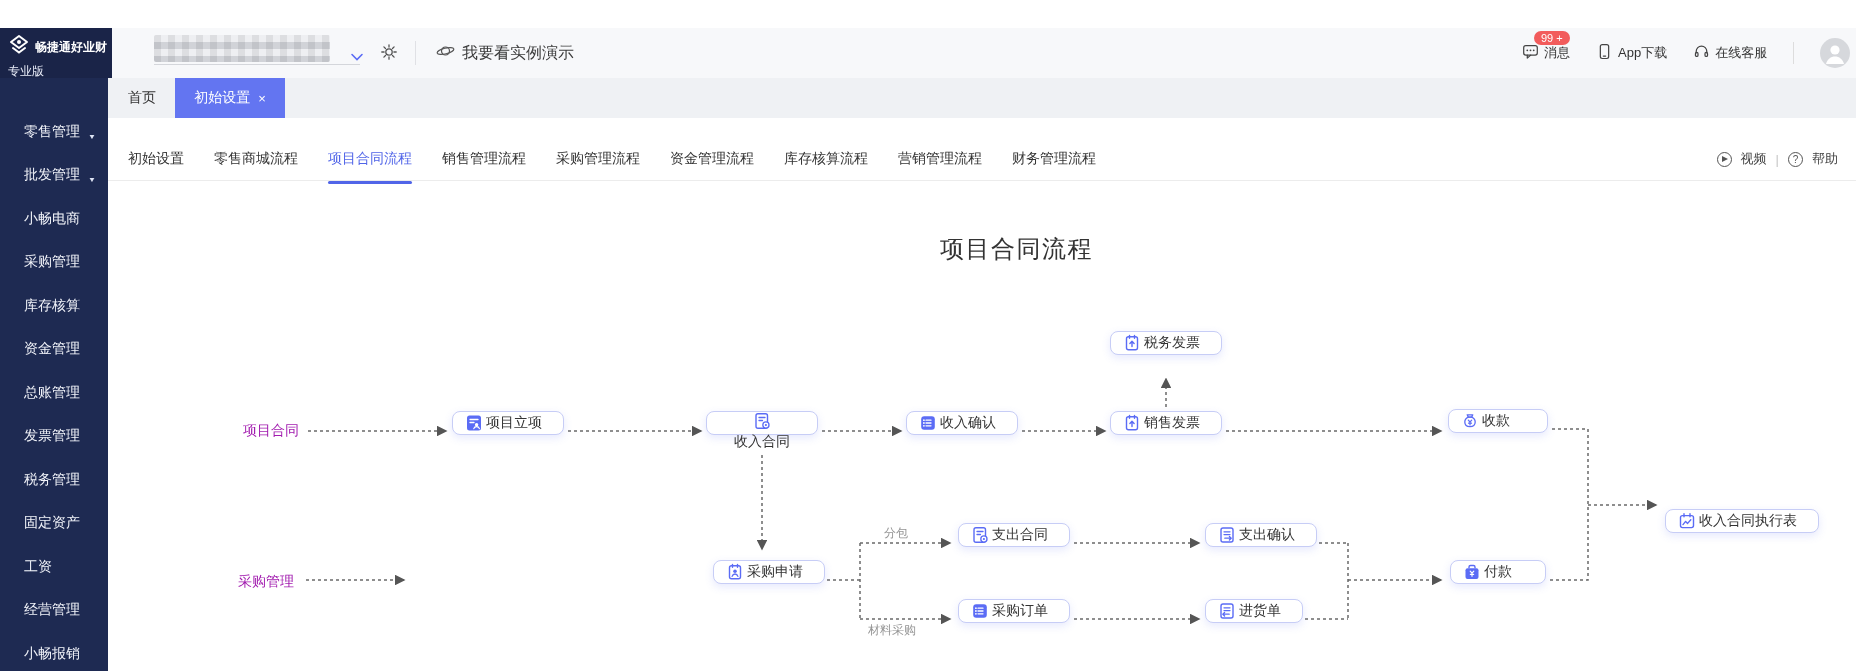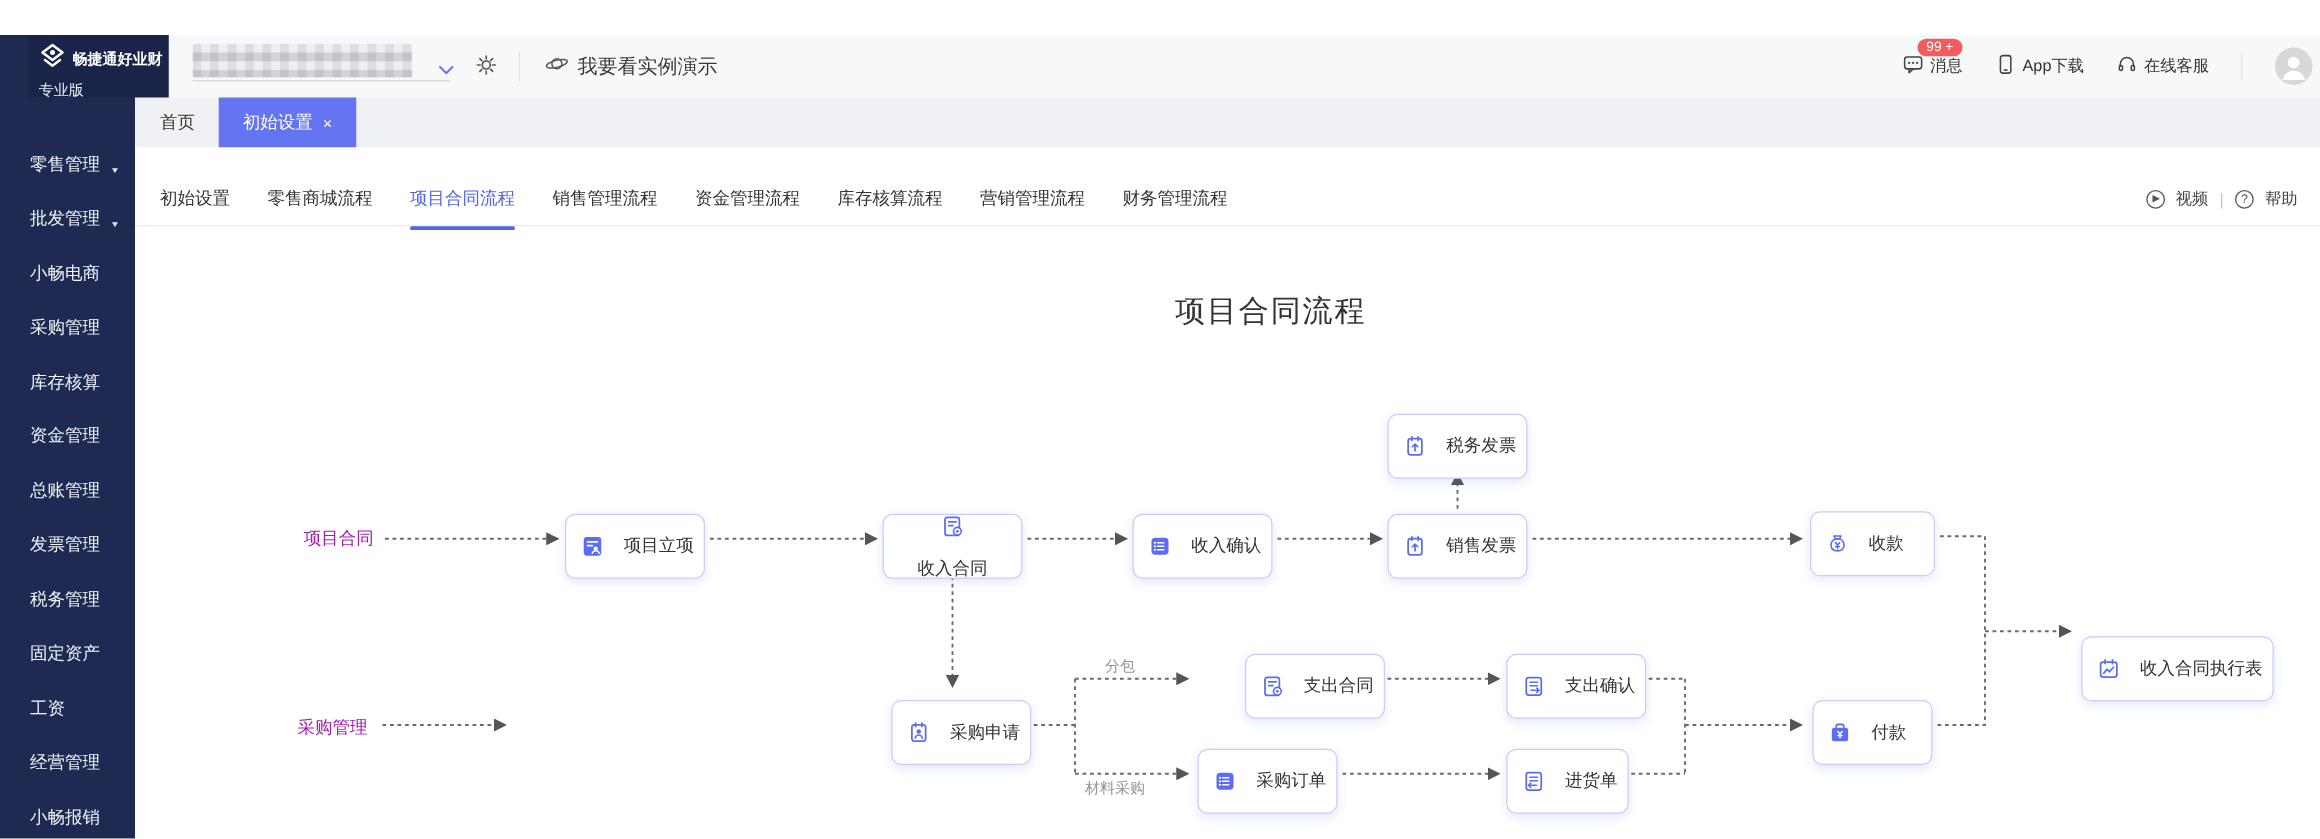--- a/index.html
+++ b/index.html
@@ -2,21 +2,21 @@
 <html><head>
 <meta charset="utf-8">
 <style>
   html,body{margin:0;padding:0;background:#fff;}
   .app{position:relative;width:1856px;height:671px;overflow:hidden;background:#fff;
        font-family:"Liberation Sans",sans-serif;color:#333;}
 
   
   .sidebar{position:absolute;left:0;top:28px;bottom:0;width:108px;background:#1e2a52;z-index:3;}
   .brand{position:absolute;left:0;top:28px;width:112px;height:50px;background:#1a2448;z-index:4;
-         padding:6px 8px;box-sizing:border-box;margin-left:23px;}
+         padding:6px 8px;box-sizing:border-box;}
   .brand-row{display:flex;align-items:center;gap:5px;}
   .brand-name{color:#fff;font-size:12px;font-weight:bold;white-space:nowrap;}
   .brand-edition{color:#e8ecf8;font-size:12px;margin-top:3px;}
   .side-list{position:absolute;left:0;top:69px;width:100%;}
   .side-item{height:43.5px;display:flex;align-items:flex-end;padding-left:24px;color:#f2f4fa;
              font-size:14px;cursor:pointer;white-space:nowrap;}
   .side-caret{font-size:8px;margin-left:8px;color:#dfe5f5;transform:scaleY(.85);}
 
   
   .top-strip{position:absolute;left:0;top:0;width:100%;height:28px;background:#fff;}
@@ -59,22 +59,22 @@
                font-size:13px;color:#444;padding-top:10px;}
   .circle-ic{width:15px;height:15px;border:1px solid #555;border-radius:50%;display:inline-flex;
              align-items:center;justify-content:center;font-size:10px;color:#555;box-sizing:border-box;}
   .play-tri{width:0;height:0;border-left:6px solid #555;border-top:3.5px solid transparent;
             border-bottom:3.5px solid transparent;margin-left:1px;}
   .pipe{color:#c6c6c6;}
 
   
   .flow-title{position:absolute;left:940px;top:233px;font-size:24px;color:#333;letter-spacing:1.5px;}
   .flow-svg{position:absolute;left:0;top:0;z-index:1;pointer-events:none;}
-  .flow-node{position:absolute;z-index:2;height:52px;background:#fff;border:1px solid #c7cdf6;border-radius:8px;
-             box-shadow:0 3px 8px rgba(99,117,241,.16);display:flex;align-items:center;gap:16px;
+  .flow-node{position:absolute;z-index:2;height:24px;background:#fff;border:1px solid #c7cdf6;border-radius:8px;
+             box-shadow:0 3px 8px rgba(99,117,241,.16);display:flex;align-items:center;gap:3px;
              padding:0 12px;box-sizing:border-box;font-size:14px;color:#333;white-space:nowrap;cursor:pointer;}
   .nicon{width:18px;height:18px;flex:0 0 18px;}
   .lane-label{position:absolute;z-index:2;font-size:14px;color:#a21caf;white-space:nowrap;}
   .edge-label{position:absolute;z-index:2;font-size:12px;color:#949494;white-space:nowrap;}
 </style>
 </head>
 <body>
 
 <div class="app">
 
@@ -253,20 +253,23 @@
         </div>
 
         <div class="navlink active">
           <span>项目合同流程</span>
         </div>
 
         <div class="navlink">
           <span>销售管理流程</span>
         </div>
 
+        <div class="navlink">
+          <span>采购管理流程</span>
+        </div>
 
         <div class="navlink">
           <span>资金管理流程</span>
         </div>
 
         <div class="navlink">
           <span>库存核算流程</span>
         </div>
 
         <div class="navlink">
@@ -382,21 +385,21 @@
       </div>
       <div class="flow-node" style="left: 713px; top: 560px; width: 112px;">
         <span class="nicon"><svg width="18" height="18" viewBox="0 0 18 18">
             <rect x="3.5" y="2.8" width="11" height="13" rx="2" stroke="#5b6cf5" stroke-width="1.4" fill="none"></rect>
             <path d="M6.5 1.4v2.8M11.5 1.4v2.8" stroke="#5b6cf5" stroke-width="1.4" stroke-linecap="round"></path>
             <circle cx="9" cy="8.2" r="1.8" fill="#5b6cf5"></circle>
             <path d="M6.1 13.4c.5-1.6 1.6-2.4 2.9-2.4s2.4.8 2.9 2.4" stroke="#5b6cf5" stroke-width="1.3" fill="none" stroke-linecap="round"></path>
           </svg></span>
         <span>采购申请</span>
       </div>
-      <div class="flow-node" style="left: 996px; top: 523px; width: 112px;">
+      <div class="flow-node" style="left: 958px; top: 523px; width: 112px;">
         <span class="nicon"><svg width="18" height="18" viewBox="0 0 18 18">
             <rect x="3" y="1.8" width="11.5" height="14.5" rx="2" stroke="#5b6cf5" stroke-width="1.4" fill="none"></rect>
             <path d="M6 5.5h6M6 8.5h3.5" stroke="#5b6cf5" stroke-width="1.3" stroke-linecap="round"></path>
             <circle cx="12.9" cy="13" r="3.1" fill="#fff" stroke="#5b6cf5" stroke-width="1.3"></circle>
             <circle cx="12.9" cy="13" r="1.1" fill="#5b6cf5"></circle>
           </svg></span>
         <span>支出合同</span>
       </div>
       <div class="flow-node" style="left: 1205px; top: 523px; width: 112px;">
         <span class="nicon"><svg width="18" height="18" viewBox="0 0 18 18">

